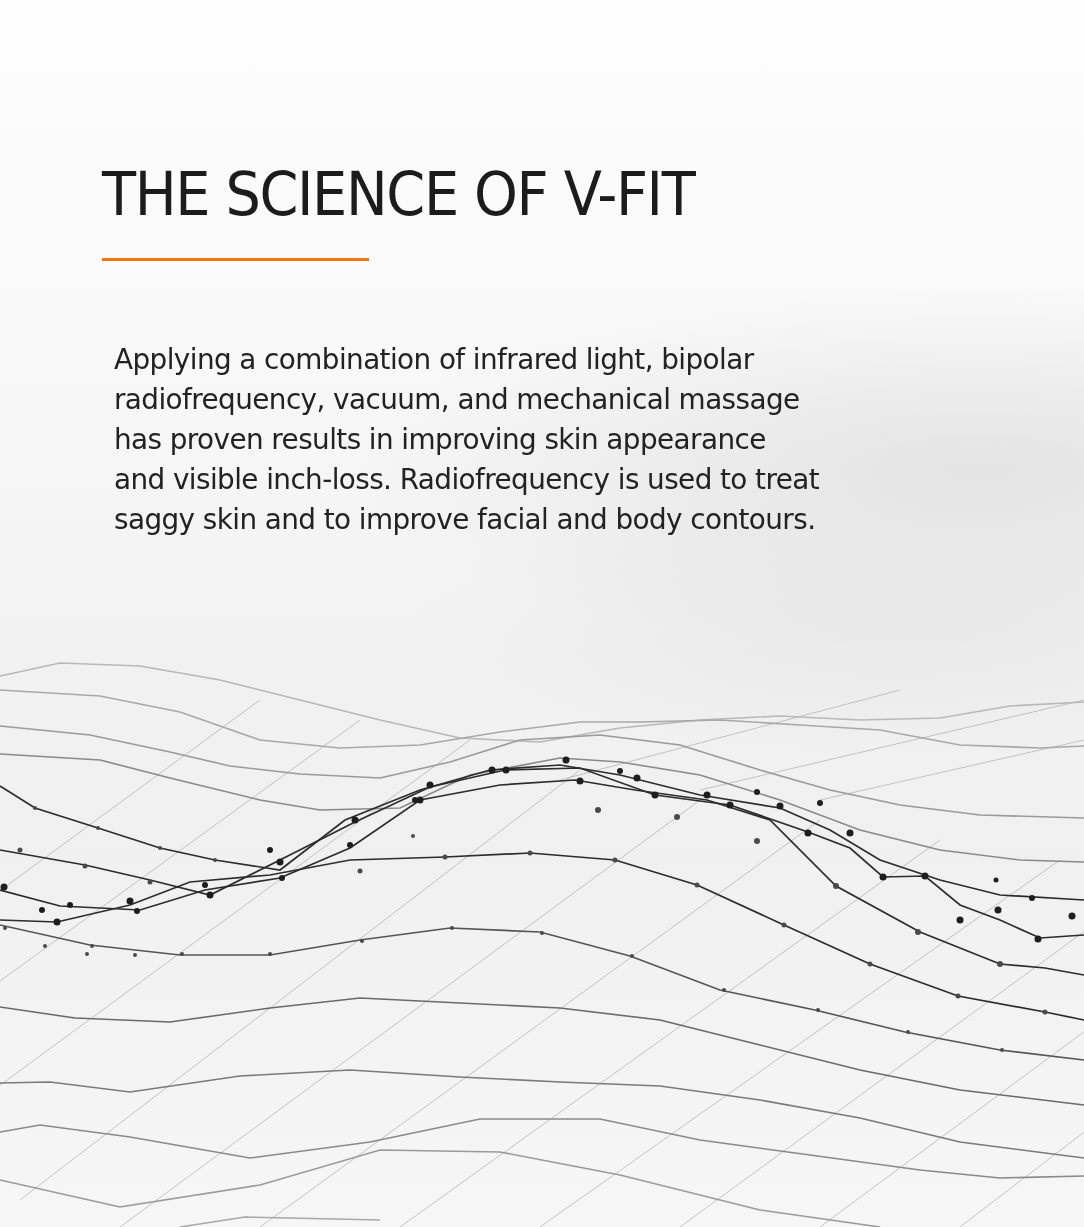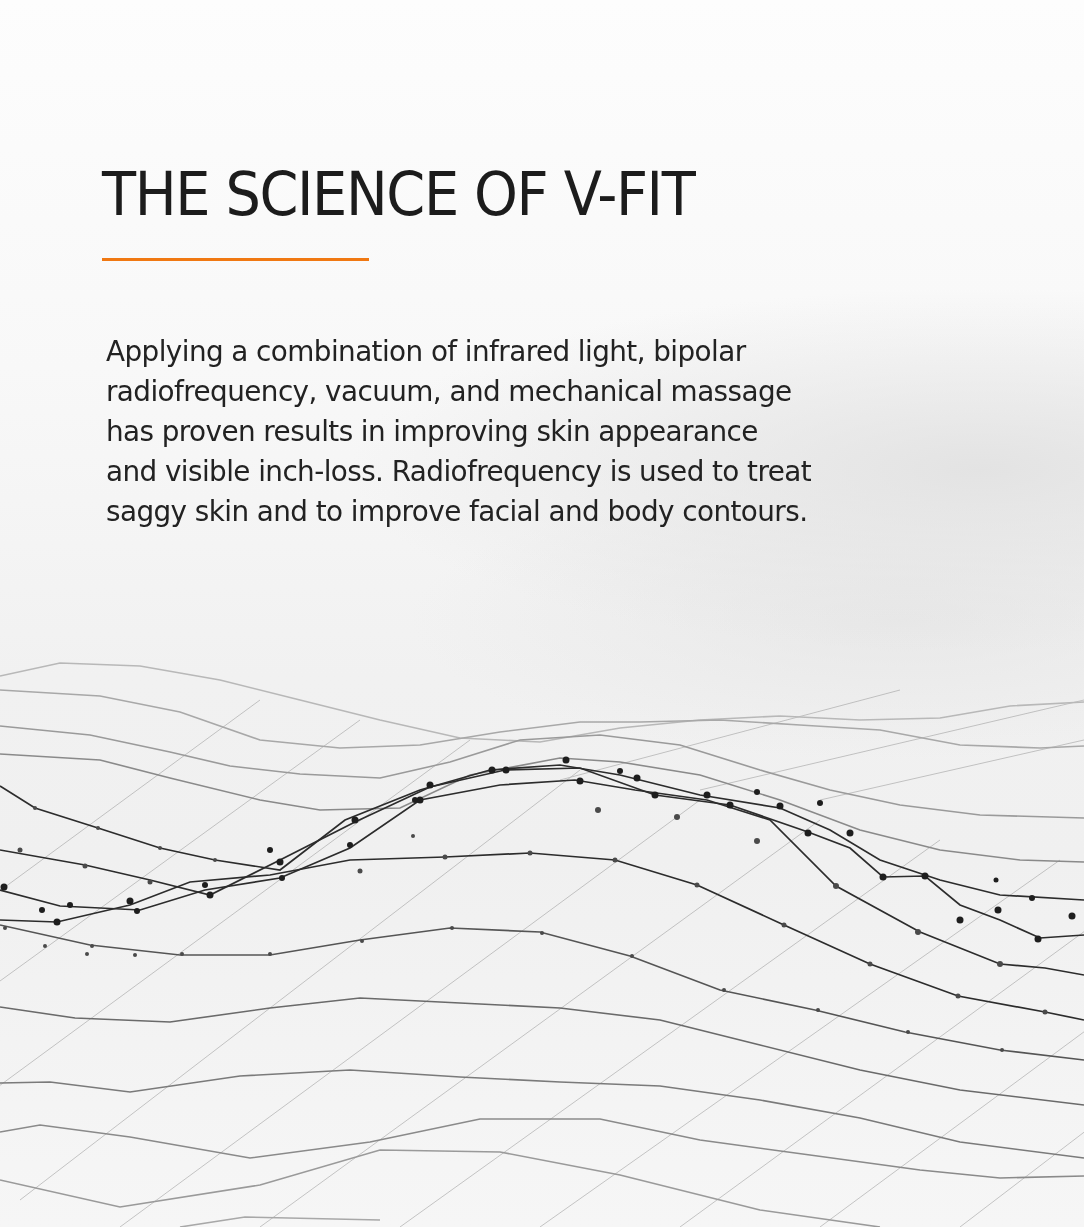--- a/index.html
+++ b/index.html
@@ -17,21 +17,21 @@
       position: absolute; top: 158px; left: 0; margin: 0;
       font-family: "DejaVu Sans", sans-serif; font-weight: 400;
       font-size: 60px; letter-spacing: -1.5px; line-height: 72px;
       color: #1c1c1c; white-space: nowrap; transform: scaleX(0.93); transform-origin: left center;
     }
     .accent-rule {
       position: absolute; top: 258px; left: 0; width: 267px; height: 3px;
       background: #f07812;
     }
     .body-text {
-      position: absolute; top: 327px; left: 0; width: 860px; margin: 4px;
+      position: absolute; top: 327px; left: 0; width: 860px; margin: 12px;
       font-family: "DejaVu Sans", sans-serif; font-size: 29px; line-height: 40px;
       color: #222; letter-spacing: -0.6px;
     }
     .body-text span { display: block; white-space: nowrap; transform: scaleX(0.96); transform-origin: left center; }
     .mesh { position: absolute; left: 0; top: 640px; width: 1084px; height: 587px; }
   </style>
 </head>
 <body>
 
 <div class="content">

